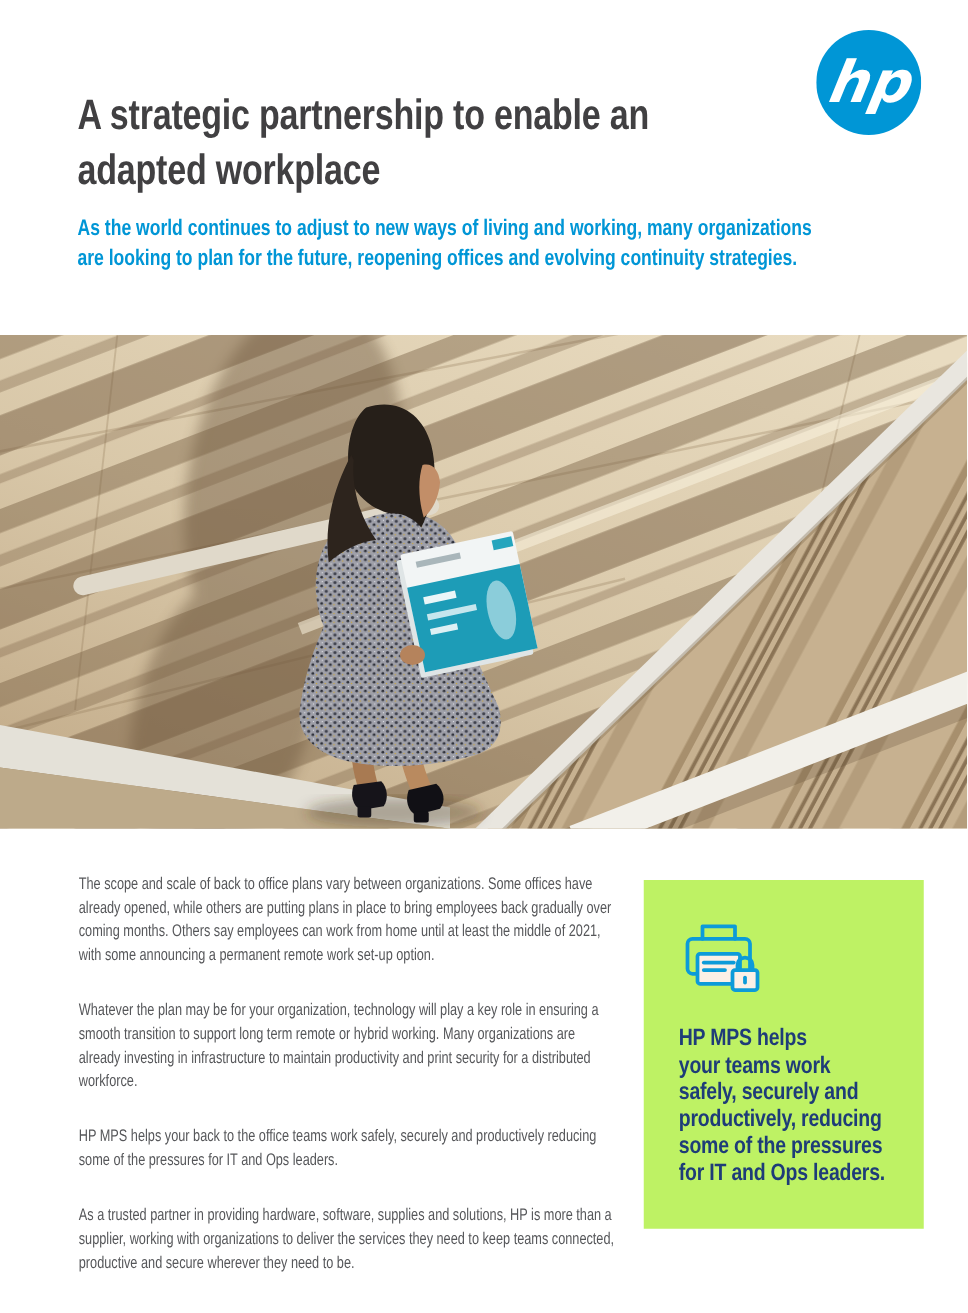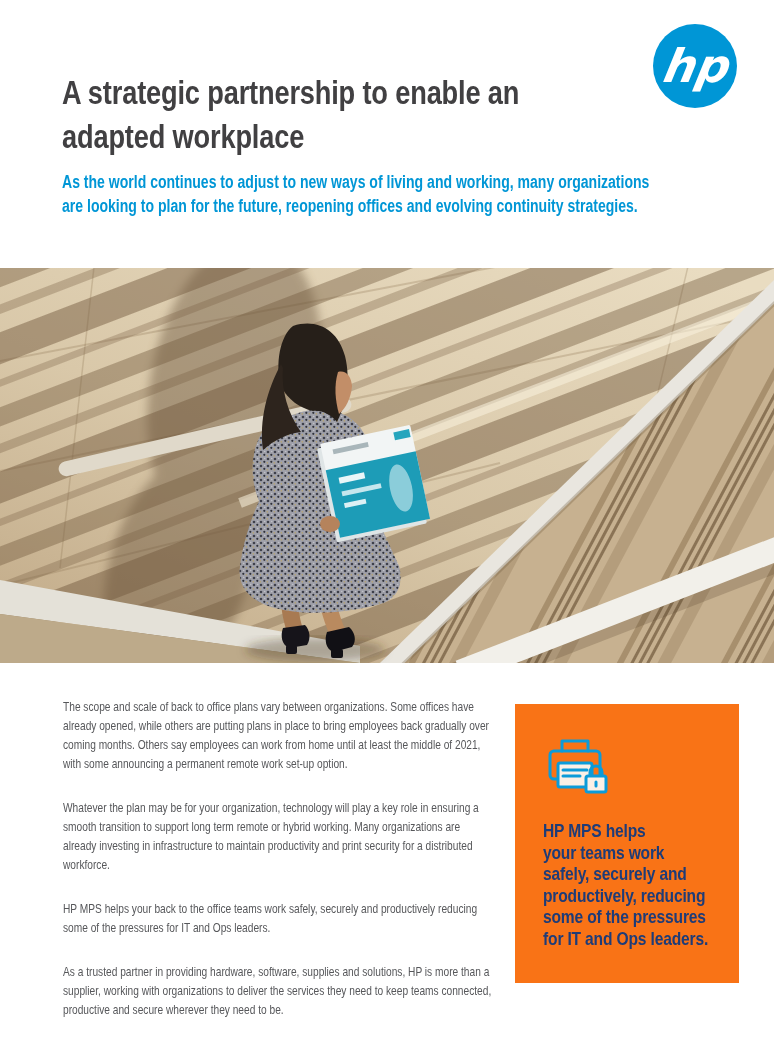--- a/index.html
+++ b/index.html
@@ -20,21 +20,21 @@
   
   .hero{position:absolute;left:0;top:268px;width:774px;height:395px;overflow:hidden;}
   .hero svg{display:block;}
 
   
   .article{position:absolute;left:63px;top:697px;width:568px;transform:scaleX(.76);
            transform-origin:0 0;font-size:13.4px;line-height:19px;color:#56575a;}
   .article p{margin:0 0 25px 0;}
 
   
-  .callout{position:absolute;left:515px;top:704px;width:224px;height:279px;background:#f97316;}
+  .callout{position:absolute;left:515px;top:704px;width:224px;height:279px;background:#bef264;}
   .callout-icon{display:block;margin:33px 0 0 27px;}
   .callout-text{margin:23px 0 0 28px;width:232px;transform:scaleX(.82);transform-origin:0 0;
                 font-size:19px;line-height:21.5px;font-weight:700;color:#1e3c78;
                 white-space:pre-line;letter-spacing:-.2px;}
 </style>
 </head>
 <body>
 
 <div class="page">
 

